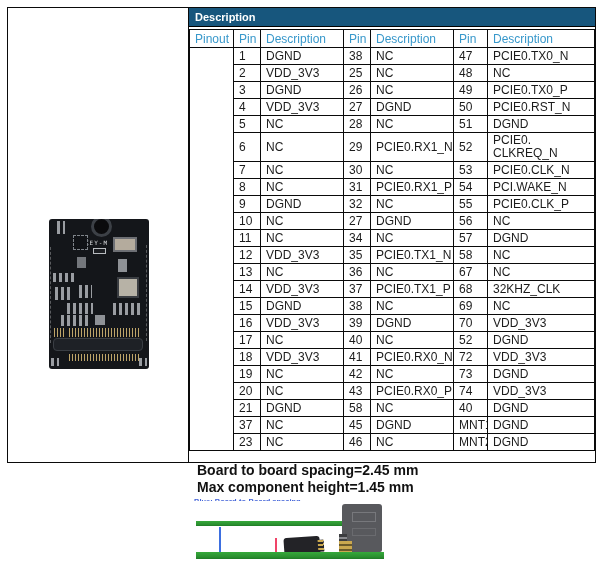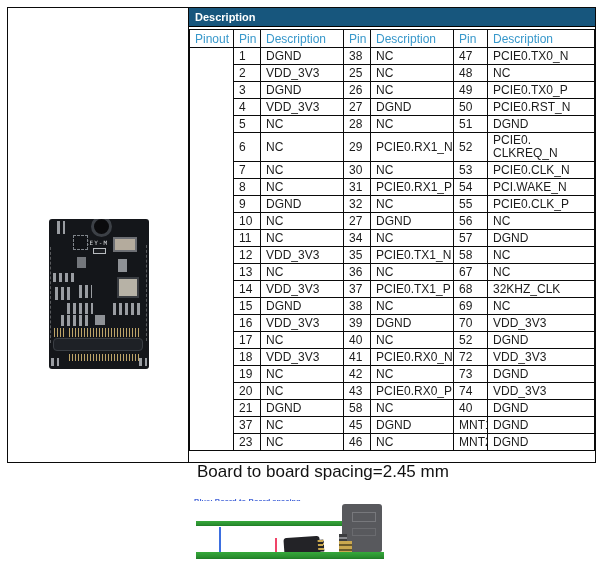--- a/index.html
+++ b/index.html
@@ -36,21 +36,21 @@
   .gap { height: 2px; background: #fff; }
   table.pin-table { border-collapse: collapse; width: 100%; table-layout: fixed; font-size: 12px; }
   .pin-table th, .pin-table td { border: 1px solid #0a0a0a; text-align: left;
     padding: 1px 1px 1px 5px; vertical-align: middle; overflow: hidden; }
   .pin-table th { color: #3898cb; font-weight: normal; height: 18px; }
   .pin-table td { color: #1b1b1b; height: 17px; line-height: 13px; white-space: pre-line; }
   .c-pinout { width: 44px; } .c-pin { width: 27px; } .c-desc { width: 83px; }
   .c-pin2 { width: 34px; } .c-desc2 { width: auto; }
 
   .notes { flex: 1; position: relative; }
-  .note-line { position: absolute; left: 8px; color: #111; font-size: 17px; }
+  .note-line { position: absolute; left: 8px; color: #111; font-size: 14px; font-weight: bold; }
   .legend { position: absolute; left: 5px; font-size: 7.5px; font-weight: bold; }
   .legend.blue { color: #4162d8; } .legend.red { color: #e8415e; }
 
   .side-photo { position: absolute; left: 4px; top: 50px; width: 196px; height: 62px; background: #fff; }
   .board { position: absolute; background: linear-gradient(180deg, #36a93b 0%, #2a8f2f 70%, #1f7a26 100%); }
   .board.top { left: 3px; top: 20px; width: 149px; height: 5px; }
   .board.bottom { left: 3px; top: 51px; width: 188px; height: 7px; }
   .connector { position: absolute; left: 149px; top: 3px; width: 40px; height: 48px;
     background: #58595d; border-radius: 3px 3px 2px 2px; }
   .connector .inner { position: absolute; left: 10px; top: 8px; width: 24px; height: 10px;
@@ -307,20 +307,21 @@
               <td>46</td>
               <td>NC</td>
               <td>MNT2</td>
               <td>DGND</td>
             </tr>
           </tbody>
       </table>
 
       <div class="notes">
         <div class="note-line" style="top:11px">Board to board spacing=2.45 mm</div>
+        <div class="note-line" style="top:28px">Max component height=1.45 mm</div>
         <div class="legend blue" style="top:46px">Blue: Board-to-Board spacing</div>
         <div class="legend red" style="top:56px">Red: Max component height</div>
 
         <div class="side-photo">
           <div class="board top"></div>
           <div class="connector">
             <div class="inner"></div>
             <div class="inner2"></div>
             <div class="teeth"></div>
           </div>

